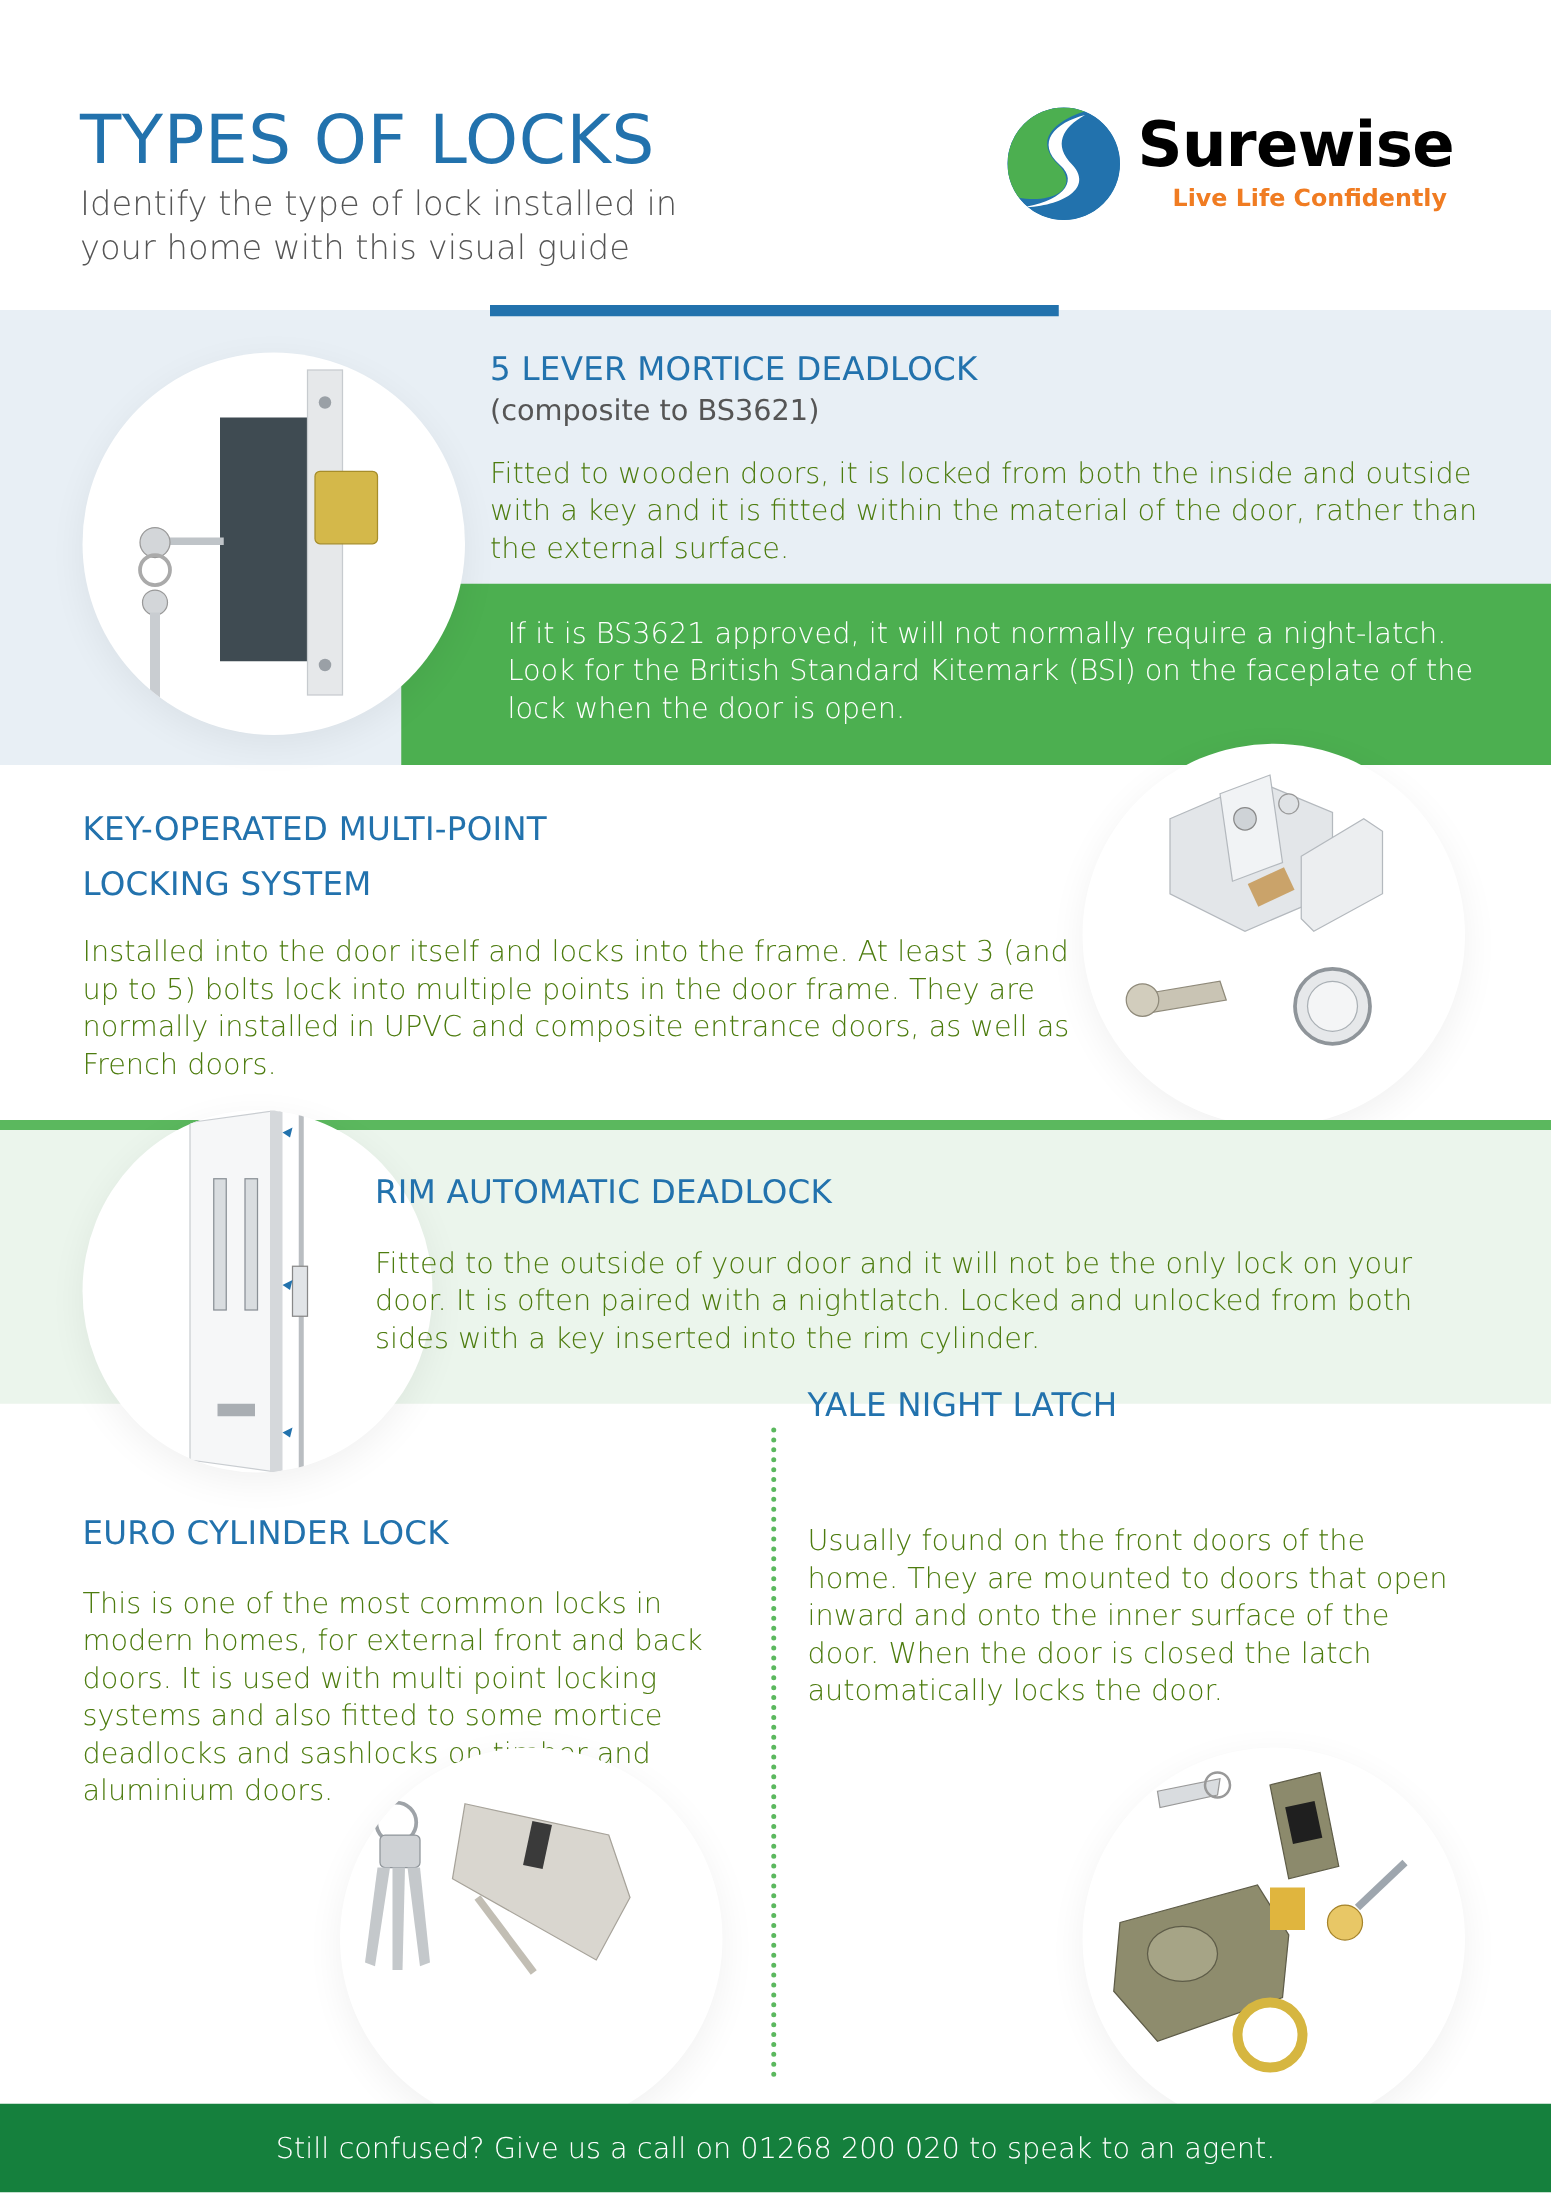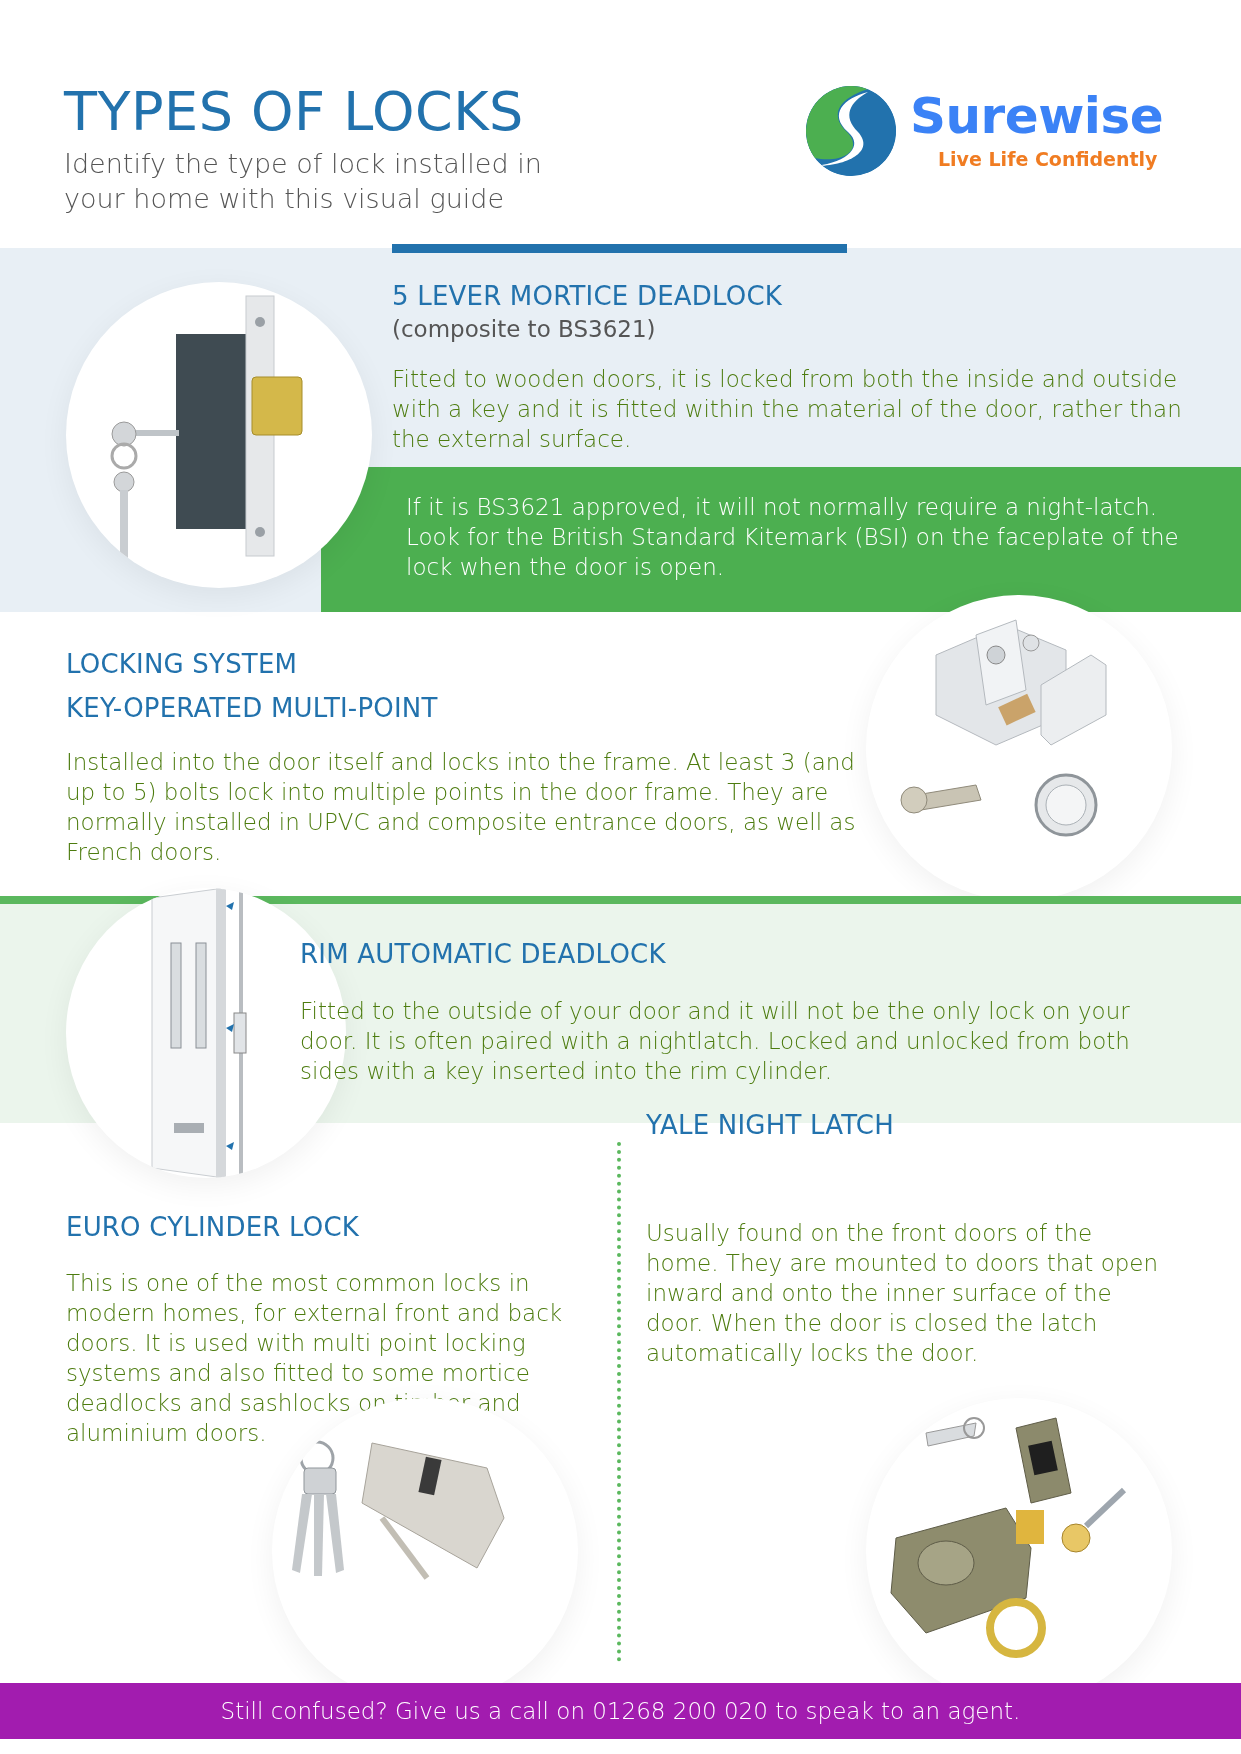--- a/index.html
+++ b/index.html
@@ -8,21 +8,21 @@
 
     .abs { position: absolute; }
 
     
     .title { left: 64px; top: 80px; font-size: 54px; font-weight: 500; color: #2272ad; letter-spacing: 0.5px; font-family: "DejaVu Sans", sans-serif; }
     .subtitle { left: 64px; top: 146px; width: 560px; font-size: 27px; line-height: 35px; color: #555555; font-weight: 300; }
 
     .logo { left: 806px; top: 86px; width: 380px; height: 94px; }
     .logo-mark { position: absolute; left: 0; top: 0; width: 90px; height: 90px; border-radius: 50%; overflow: hidden; background: #2272ad; }
     .logo-mark svg { position: absolute; left: 0; top: 0; }
-    .logo-name { position: absolute; left: 104px; top: 2px; font-size: 50px; font-weight: bold; color: #3b82f6; letter-spacing: -0.5px; line-height: 56px; }
+    .logo-name { position: absolute; left: 104px; top: 2px; font-size: 50px; font-weight: bold; color: #000000; letter-spacing: -0.5px; line-height: 56px; }
     .logo-tag { position: absolute; left: 132px; top: 62px; font-size: 19px; font-weight: bold; color: #f07c22; line-height: 22px; }
 
     
     .sec1-bg { left: 0; top: 248px; width: 1241px; height: 364px; background: #e8eff5; }
     .sec1-topbar { left: 392px; top: 244px; width: 455px; height: 9px; background: #2272ad; }
     .sec1-green { left: 321px; top: 467px; width: 920px; height: 145px; background: #4caf50; }
     .circle { border-radius: 50%; background: #ffffff; box-shadow: 0 8px 30px rgba(0,0,0,0.06); overflow: hidden; }
     .c1 { left: 66px; top: 282px; width: 306px; height: 306px; }
 
     .h2 { font-size: 26px; font-weight: 500; color: #2272ad; line-height: 44px; letter-spacing: 0.2px; }
@@ -49,21 +49,21 @@
     
     .divider { left: 617px; top: 1142px; width: 4px; height: 520px; border-left: 4px dotted #5bb85e; }
     .s4-title { left: 66px; top: 1205px; }
     .s4-body { left: 66px; top: 1268px; width: 550px; }
     .c4 { left: 272px; top: 1398px; width: 306px; height: 306px; }
     .s5-title { left: 646px; top: 1103px; }
     .s5-body { left: 646px; top: 1218px; width: 520px; }
     .c5 { left: 866px; top: 1398px; width: 306px; height: 306px; }
 
     
-    .footer { left: 0; top: 1683px; width: 1241px; height: 56px; background: #a21caf; display: flex; align-items: center; justify-content: center; }
+    .footer { left: 0; top: 1683px; width: 1241px; height: 71px; background: #15803d; display: flex; align-items: center; justify-content: center; }
     .footer span { color: #ffffff; font-size: 23px; font-weight: 300; }
 
     svg { display: block; }
   </style>
 </head>
 <body>
 
 <div class="abs title">TYPES OF LOCKS</div>
 <div class="abs subtitle">
   <div>Identify the type of lock installed in</div>
@@ -100,22 +100,22 @@
     <rect x="54" y="208" width="8" height="70" fill="#c9cdd1"></rect>
   </svg>
 </div>
 
 <div class="abs h2 s1-title">5 LEVER MORTICE DEADLOCK</div>
 <div class="abs s1-sub">(composite to BS3621)</div>
 <div class="abs body-text s1-body">Fitted to wooden doors, it is locked from both the inside and outside with a key and it is fitted within the material of the door, rather than the external surface.</div>
 <div class="abs body-text white-text s1-note">If it is BS3621 approved, it will not normally require a night-latch. Look for the British Standard Kitemark (BSI) on the faceplate of the lock when the door is open.</div>
 
 <div class="abs h2 s2-title">
+  <div>KEY-OPERATED MULTI-POINT</div>
   <div>LOCKING SYSTEM</div>
-  <div>KEY-OPERATED MULTI-POINT</div>
 </div>
 <div class="abs body-text s2-body">Installed into the door itself and locks into the frame. At least 3 (and up to 5) bolts lock into multiple points in the door frame. They are normally installed in UPVC and composite entrance doors, as well as French doors.</div>
 
 <div class="abs circle c2">
   <svg width="306" height="306" viewBox="0 0 306 306">
     <polygon points="70,60 140,30 200,55 200,120 130,150 70,120" fill="#e3e6e9" stroke="#b4b9be"></polygon>
     <polygon points="110,40 150,25 160,95 120,110" fill="#f1f3f5" stroke="#b4b9be"></polygon>
     <circle cx="130" cy="60" r="9" fill="#cfd3d7" stroke="#888"></circle>
     <circle cx="165" cy="48" r="8" fill="#dfe2e5" stroke="#999"></circle>
     <rect x="135" y="105" width="32" height="20" fill="#caa36a" transform="rotate(-25 150 115)"></rect>

